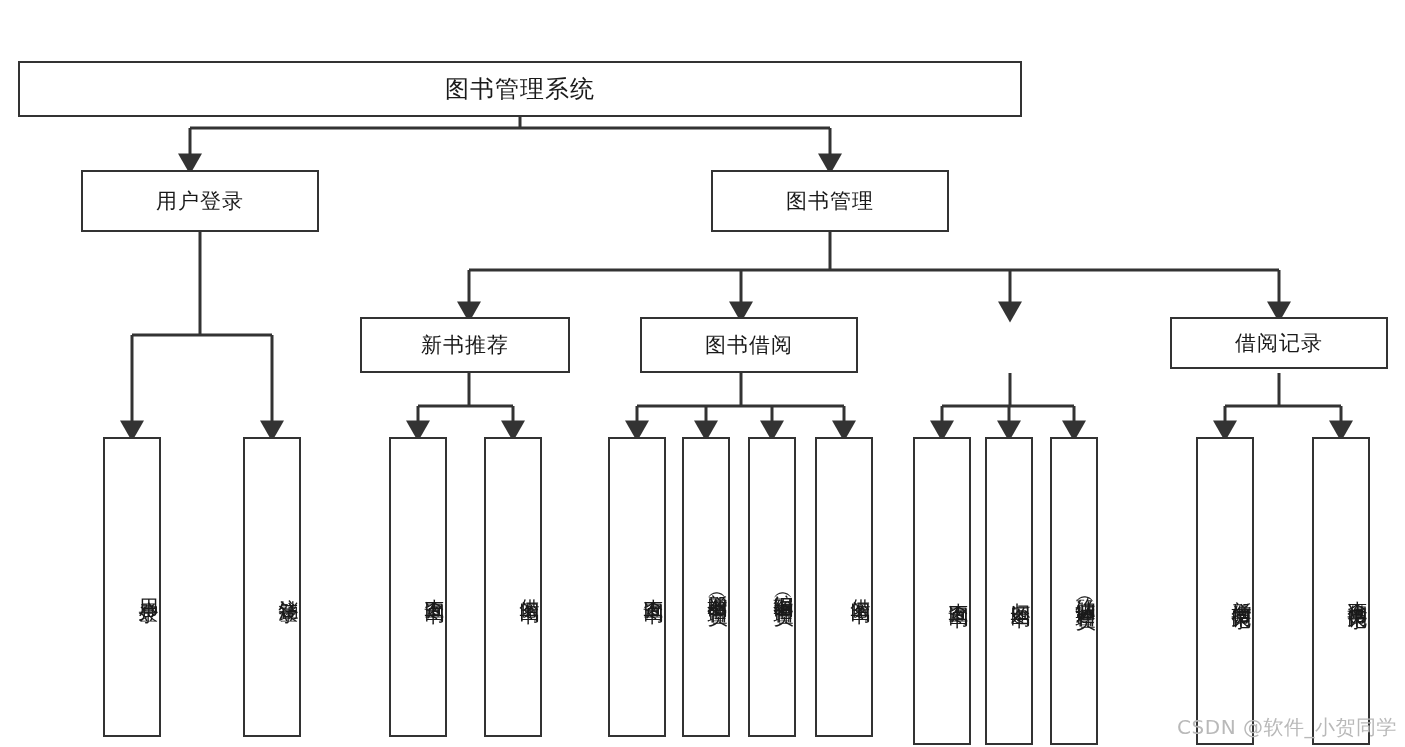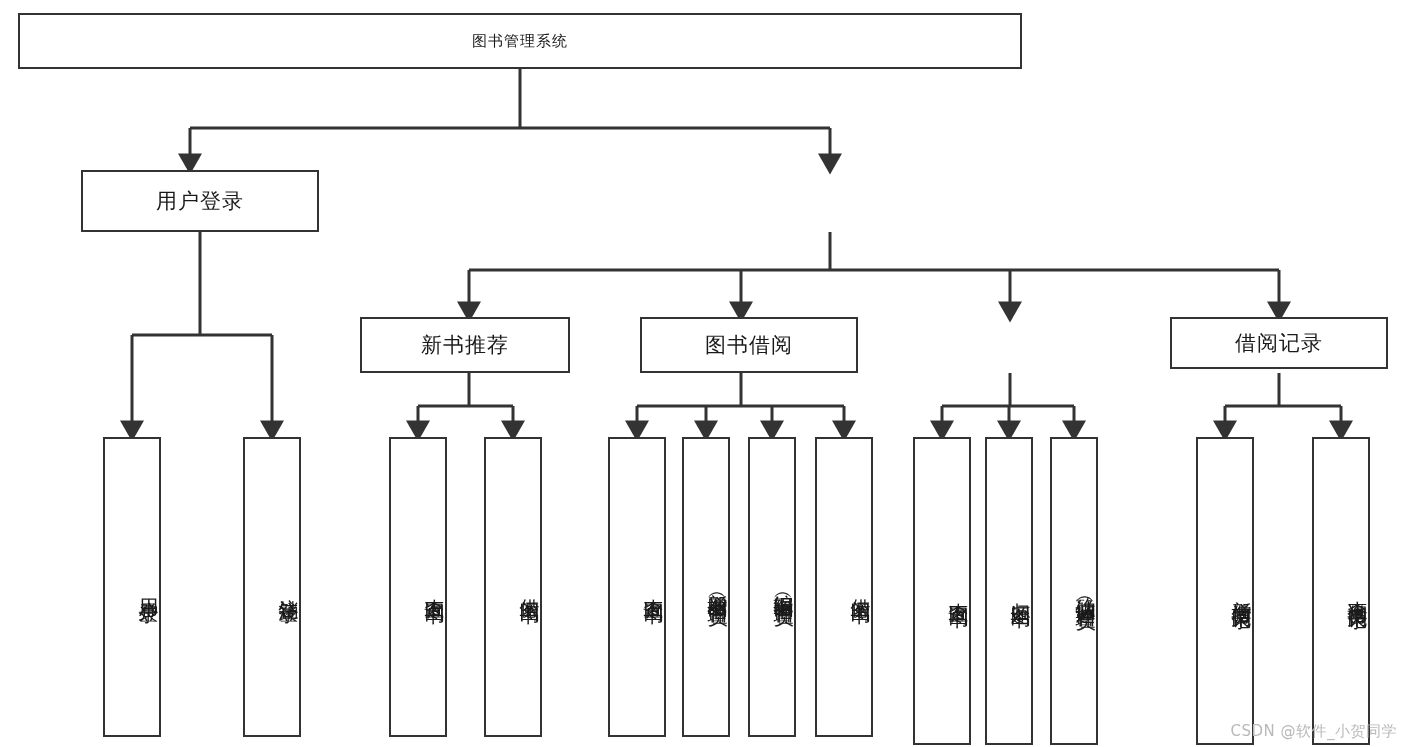--- a/index.html
+++ b/index.html
@@ -52,27 +52,28 @@
     padding-bottom: 4px;
     align-items: flex-start;
     justify-content: center;
   }
   .node.vert > span {
     writing-mode: vertical-rl;
     text-orientation: upright;
     white-space: nowrap;
   }
   .node.root {
-    font-size: 15px;
+    font-size: 24px;
+    margin-top: 48px;
   }
   #watermark {
     position: absolute;
     right: 8px;
     bottom: 6px;
-    font-size: 15px;
+    font-size: 20px;
     color: #b9b9b9;
     letter-spacing: 0.5px;
     z-index: 5;
     white-space: nowrap;
   }
 </style>
 </head>
 <body>
 
 <div id="diagram-root">
@@ -123,20 +124,21 @@
       <path d="M1279,373 L1279,406"></path>
       <path d="M1225,406 L1341,406"></path>
       <path d="M1225,406 L1225,427" marker-end="url(#arrow)"></path>
       <path d="M1341,406 L1341,427" marker-end="url(#arrow)"></path>
     </g>
   </svg>
 
   <div class="node horiz root" style="left:18px; top:13px; width:1004px; height:56px;">图书管理系统</div>
 
   <div class="node horiz" style="left:81px; top:170px; width:238px; height:62px;">用户登录</div>
+  <div class="node horiz" style="left:711px; top:170px; width:238px; height:62px;">图书管理</div>
 
   <div class="node horiz" style="left:360px; top:317px; width:210px; height:56px;">新书推荐</div>
   <div class="node horiz" style="left:632px; top:317px; width:218px; height:56px;margin-left:8px;">图书借阅</div>
   <div class="node horiz" style="left:1170px; top:317px; width:218px; height:52px;">借阅记录</div>
 
   <div class="node vert" style="left:103px; top:437px; width:58px; height:300px;">
     <span>用户登录</span>
   </div>
   <div class="node vert" style="left:243px; top:437px; width:58px; height:300px;">
     <span>注销登录</span>

